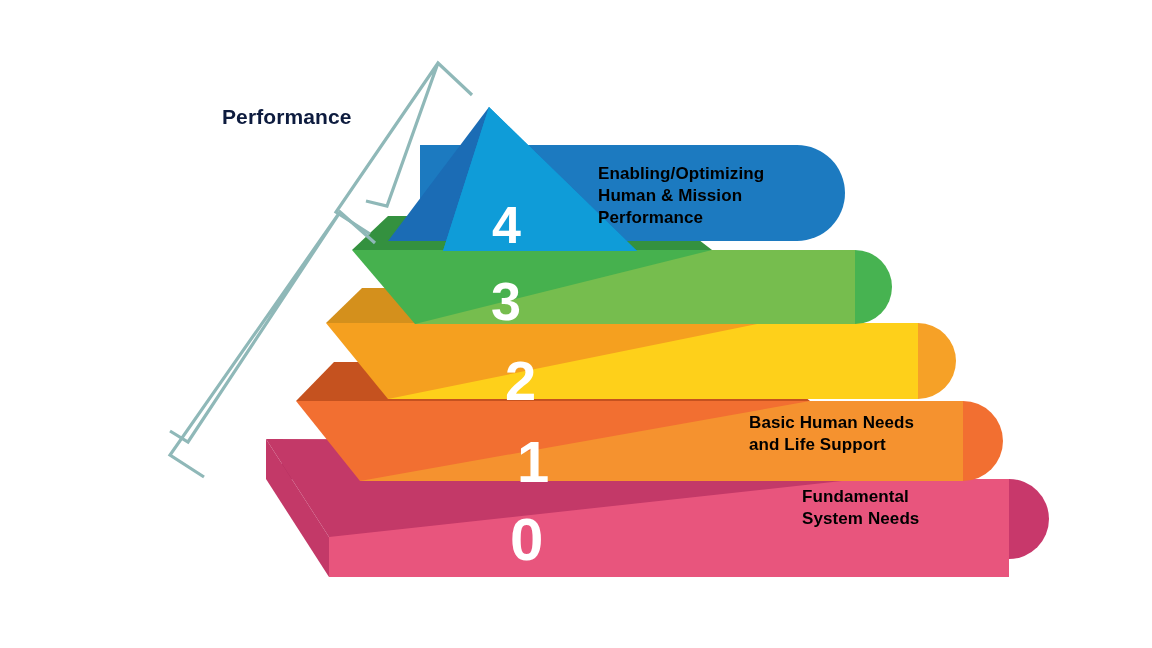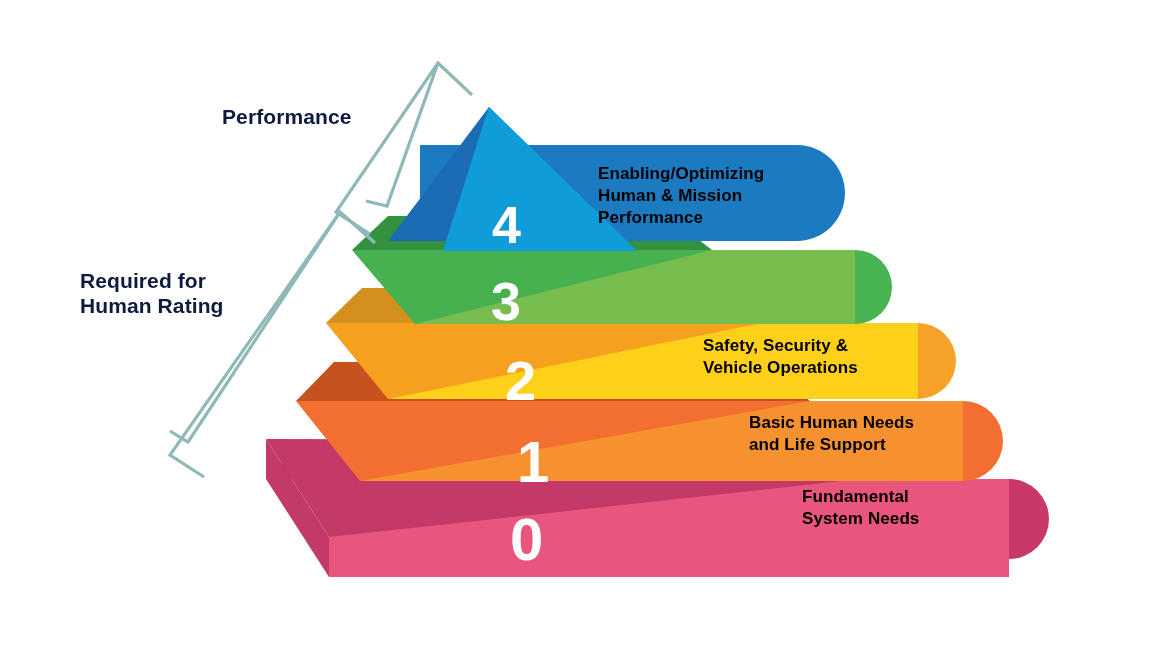--- a/index.html
+++ b/index.html
@@ -114,28 +114,24 @@
       <path d="M 472 95 L 438 63 L 336 212 L 370 234 M 438 63 L 387 206 L 366 201"></path>
     </g>
     <g fill="none" stroke="#8fb8b8" stroke-width="3.2" stroke-linejoin="miter" stroke-linecap="butt">
       <path d="M 375 243 L 340 212 L 170 455 L 204 477 M 340 212 L 188 442 L 170 431"></path>
     </g>
 
   </svg>
 
   <div class="bracket-label" id="label-performance">Performance</div>
 
-  <div class="bracket-label" id="label-required">Required for
-Human Rating</div>
 
   <div class="pill-text" id="pill-text-4">Enabling/Optimizing
 Human &amp; Mission
 Performance</div>
-  <div class="pill-text" id="pill-text-2">Safety, Security &amp;
-Vehicle Operations</div>
   <div class="pill-text" id="pill-text-0">Fundamental
 System Needs</div>
   <div class="pill-text" id="pill-text-1">Basic Human Needs
 and Life Support</div>
 
   <div class="level-number" id="num-4">4</div>
   <div class="level-number" id="num-3">3</div>
   <div class="level-number" id="num-2">2</div>
   <div class="level-number" id="num-1">1</div>
   <div class="level-number" id="num-0">0</div>

